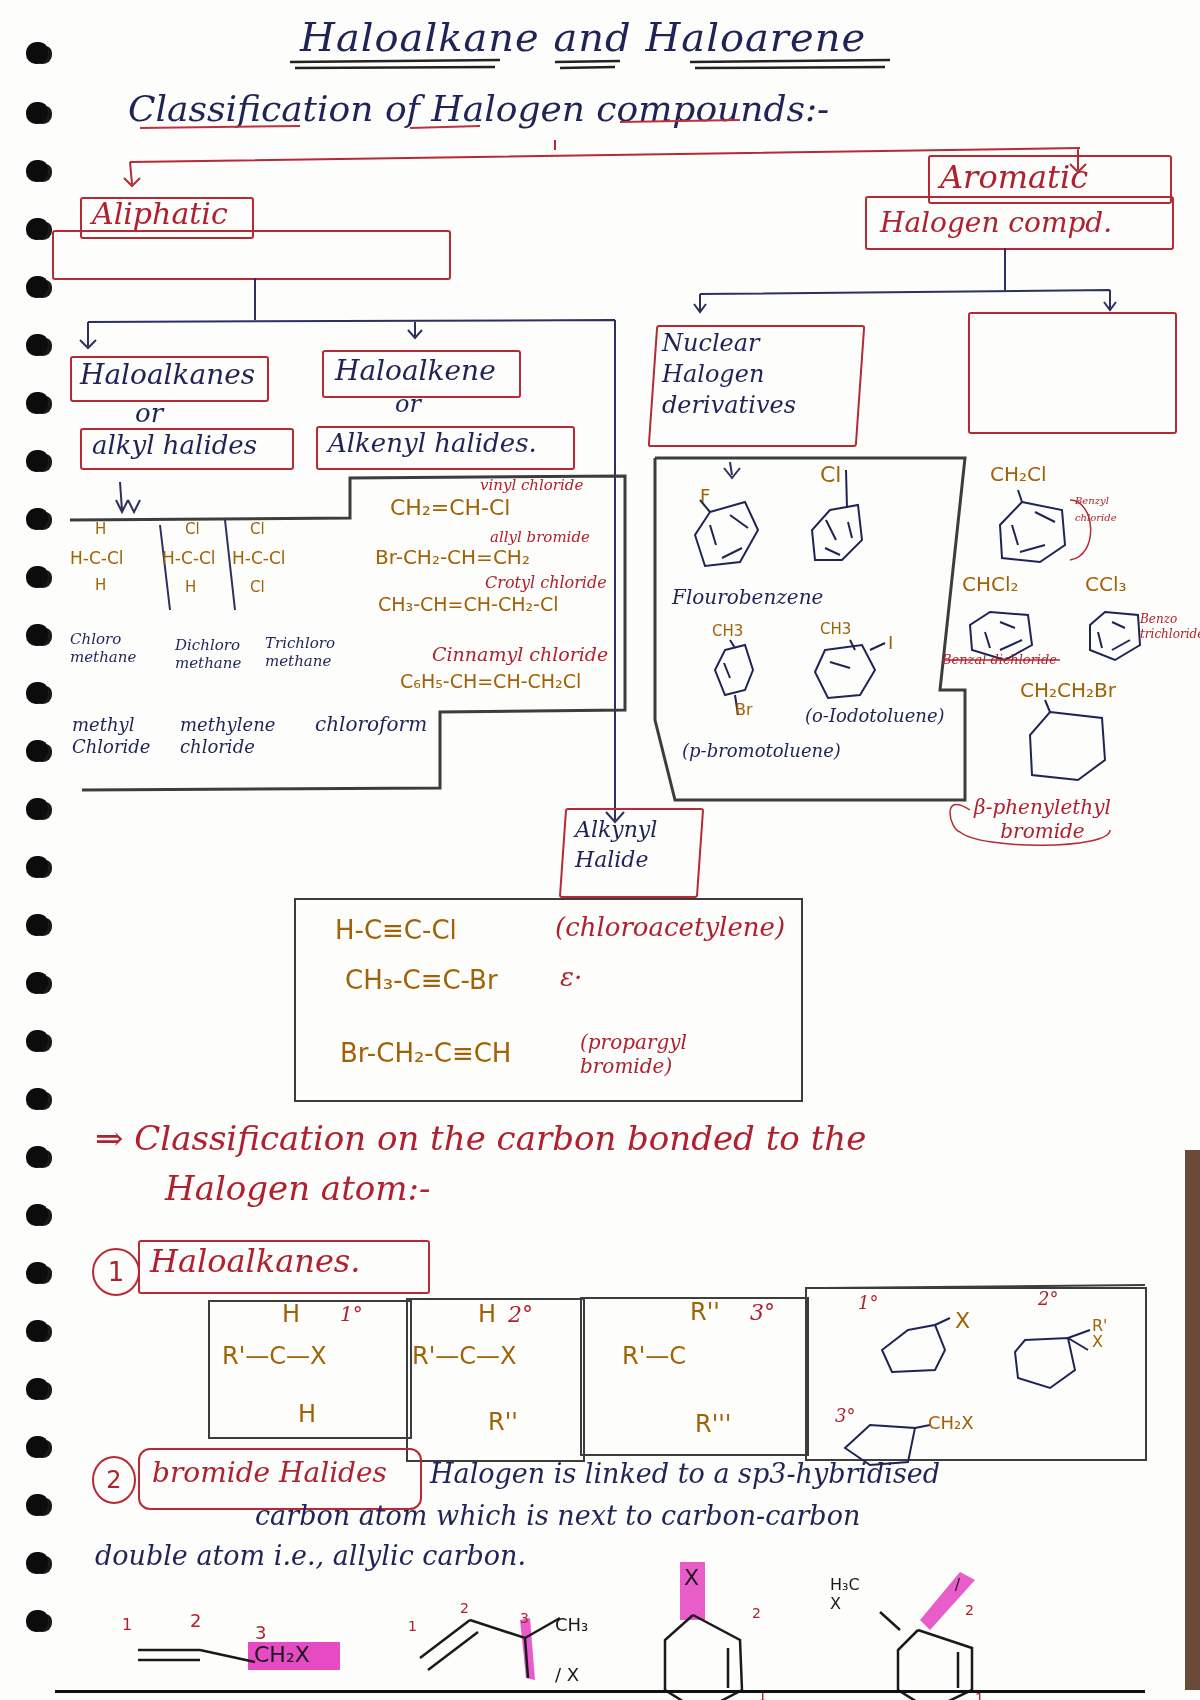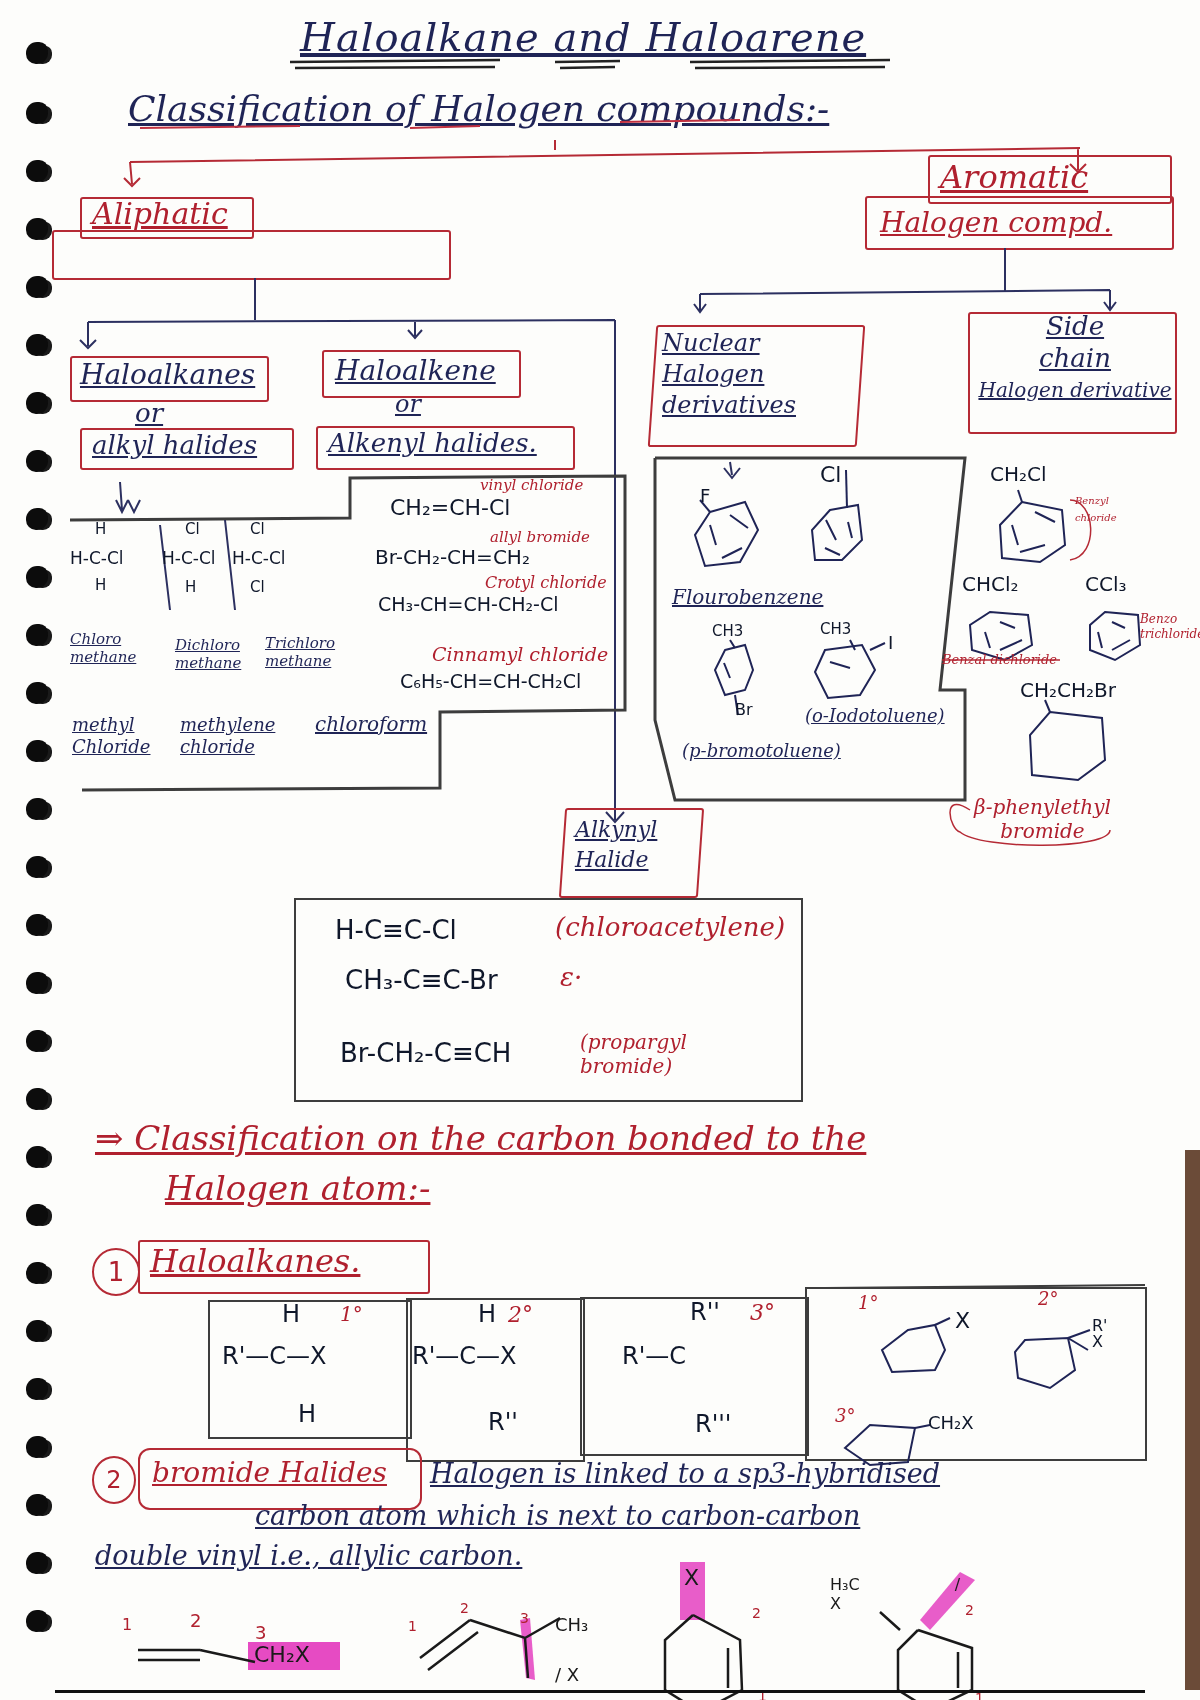--- a/index.html
+++ b/index.html
@@ -2,27 +2,27 @@
 <html><head>
 <meta charset="utf-8">
 <style>
   html,body{margin:0;padding:0;}
   body{width:1200px;height:1700px;background:#fdfdfb;position:relative;overflow:hidden;
        font-family:"DejaVu Sans",sans-serif;color:#1e2350;}
   .page{position:absolute;left:0;top:0;width:1200px;height:1700px;}
   .abs{position:absolute;}
   .blue{color:#1f2456;}
   .red{color:#b0202e;}
-  .hw{font-family:"DejaVu Serif",serif;font-style:italic;text-decoration:underline;}
+  .hw{font-family:"DejaVu Serif",serif;font-style:italic;}
   .rbox{position:absolute;border:2px solid #b52a35;border-radius:3px;}
   .kbox{position:absolute;border:2.5px solid #3d3d3d;}
   .ring{position:absolute;width:22px;height:22px;border-radius:50% 40% 50% 45%;background:#0c0c0c;left:26px;
         box-shadow:6px 2px 0 -2px #1a1a1a;}
   svg{position:absolute;overflow:visible;}
-  .chem{font-family:"DejaVu Sans",sans-serif;font-size:20px;color:#0f172a;}
+  .chem{font-family:"DejaVu Sans",sans-serif;font-size:20px;color:#a16207;}
   .lbl-r{font-family:"DejaVu Serif",serif;font-style:italic;color:#b0202e;}
   .hl{background:#e64bc3;}
   .bottom-line{position:absolute;left:55px;top:1690px;width:1090px;height:3px;background:#111;}
   .right-edge{position:absolute;left:1185px;top:1150px;width:15px;height:540px;background:#6b4b38;}
 </style>
 </head>
 <body>
 
 <div class="page">
 
@@ -97,25 +97,20 @@
   <div class="rbox" style="left:316px;top:426px;width:255px;height:40px;"></div>
   <div class="abs hw blue" style="left:328px;top:428px;font-size:26px;text-align:right;">Alkenyl halides.</div>
 
   <div class="rbox" style="left:652px;top:325px;width:205px;height:118px;transform:skewX(-4deg);"></div>
   <div class="abs hw blue" style="left:662px;top:328px;font-size:24px;line-height:31px;">
     <div>Nuclear</div>
     <div>Halogen</div>
     <div>derivatives</div>
   </div>
   <div class="rbox" style="left:968px;top:312px;width:205px;height:118px;"></div>
-  <div class="abs hw blue" style="left:975px;top:310px;font-size:26px;line-height:32px;text-align:center;width:200px;">
-    <div>Side</div>
-    <div>chain</div>
-    <div style="font-size:20px">Halogen derivative</div>
-  </div>
 
   <svg width="1200" height="900" style="left:0;top:0">
     <path d="M70 520 L350 518 L350 478 L625 476 L625 710 L440 712 L440 788 L82 790" stroke="#3d3d3d" stroke-width="3" fill="none"></path>
     <path d="M120 482 L122 510 M116 500 L122 512 L128 500 M128 500 L134 512 L140 500" stroke="#2c3060" stroke-width="2" fill="none"></path>
     <path d="M160 525 L170 610 M225 520 L235 610" stroke="#2c3060" stroke-width="2" fill="none"></path>
   </svg>
   <div>
     <div class="abs chem" style="left:95px;top:520px;font-size:15px">H</div>
     <div class="abs chem" style="left:70px;top:548px;font-size:17px">H-C-Cl</div>
     <div class="abs chem" style="left:95px;top:576px;font-size:15px">H</div>
@@ -266,21 +261,21 @@
     <div class="abs chem" style="left:1092px;top:1318px;font-size:16px;width:30px;line-height:16px">R' X</div>
     <div class="abs lbl-r" style="left:835px;top:1405px;font-size:18px">3°</div>
     <div class="abs chem" style="left:928px;top:1412px;font-size:18px">CH₂X</div>
   </div>
 
   <div class="abs red" style="left:92px;top:1456px;width:40px;height:44px;border:2.5px solid #b52a35;border-radius:50%;text-align:center;line-height:44px;font-size:24px;">2</div>
   <div class="rbox" style="left:138px;top:1448px;width:280px;height:58px;border-radius:12px;"></div>
   <div class="abs hw red" style="left:152px;top:1456px;font-size:28px;">bromide Halides</div>
   <div class="abs hw blue" style="left:430px;top:1458px;font-size:27px;">Halogen is linked to a sp3-hybridised</div>
   <div class="abs hw blue" style="left:255px;top:1500px;font-size:27px;">carbon atom which is next to carbon-carbon</div>
-  <div class="abs hw blue" style="left:95px;top:1540px;font-size:27px;">double vinyl i.e., allylic carbon.</div>
+  <div class="abs hw blue" style="left:95px;top:1540px;font-size:27px;">double atom i.e., allylic carbon.</div>
 
   <div class="abs hl" style="left:248px;top:1642px;width:92px;height:28px;"></div>
   <svg width="1200" height="1700" style="left:0;top:0">
     <path d="M520 1620 L526 1678 L535 1680 L530 1618 Z" fill="#e64bc3" opacity="0.9"></path>
     <path d="M680 1562 L705 1562 L705 1620 L680 1620 Z" fill="#e64bc3" opacity="0.9"></path>
     <path d="M920 1620 L960 1572 L975 1580 L930 1630 Z" fill="#e64bc3" opacity="0.9"></path>
     <g stroke="#1a1a1a" stroke-width="2.5" fill="none">
       <path d="M138 1650 L200 1650 M138 1660 L200 1660 M200 1650 L255 1662"></path>
       <path d="M420 1658 L470 1620 M428 1670 L478 1632 M470 1620 L525 1638 L560 1618 M525 1638 L528 1678"></path>
       <path d="M693 1615 L665 1640 L665 1690 L700 1712 L742 1690 L740 1640 L693 1615 M728 1648 L728 1688"></path>

